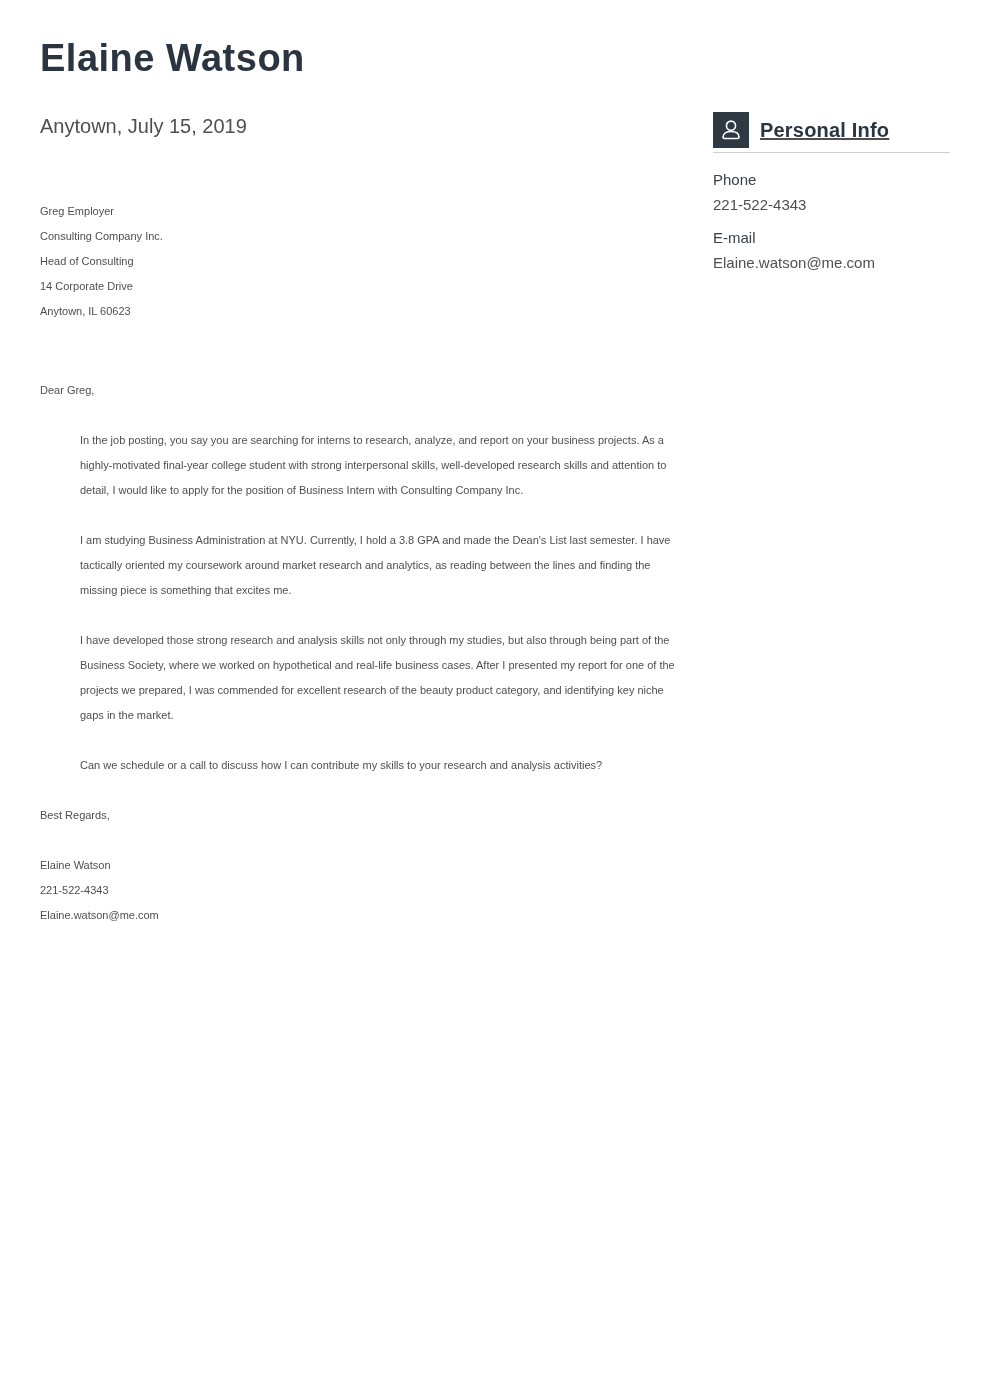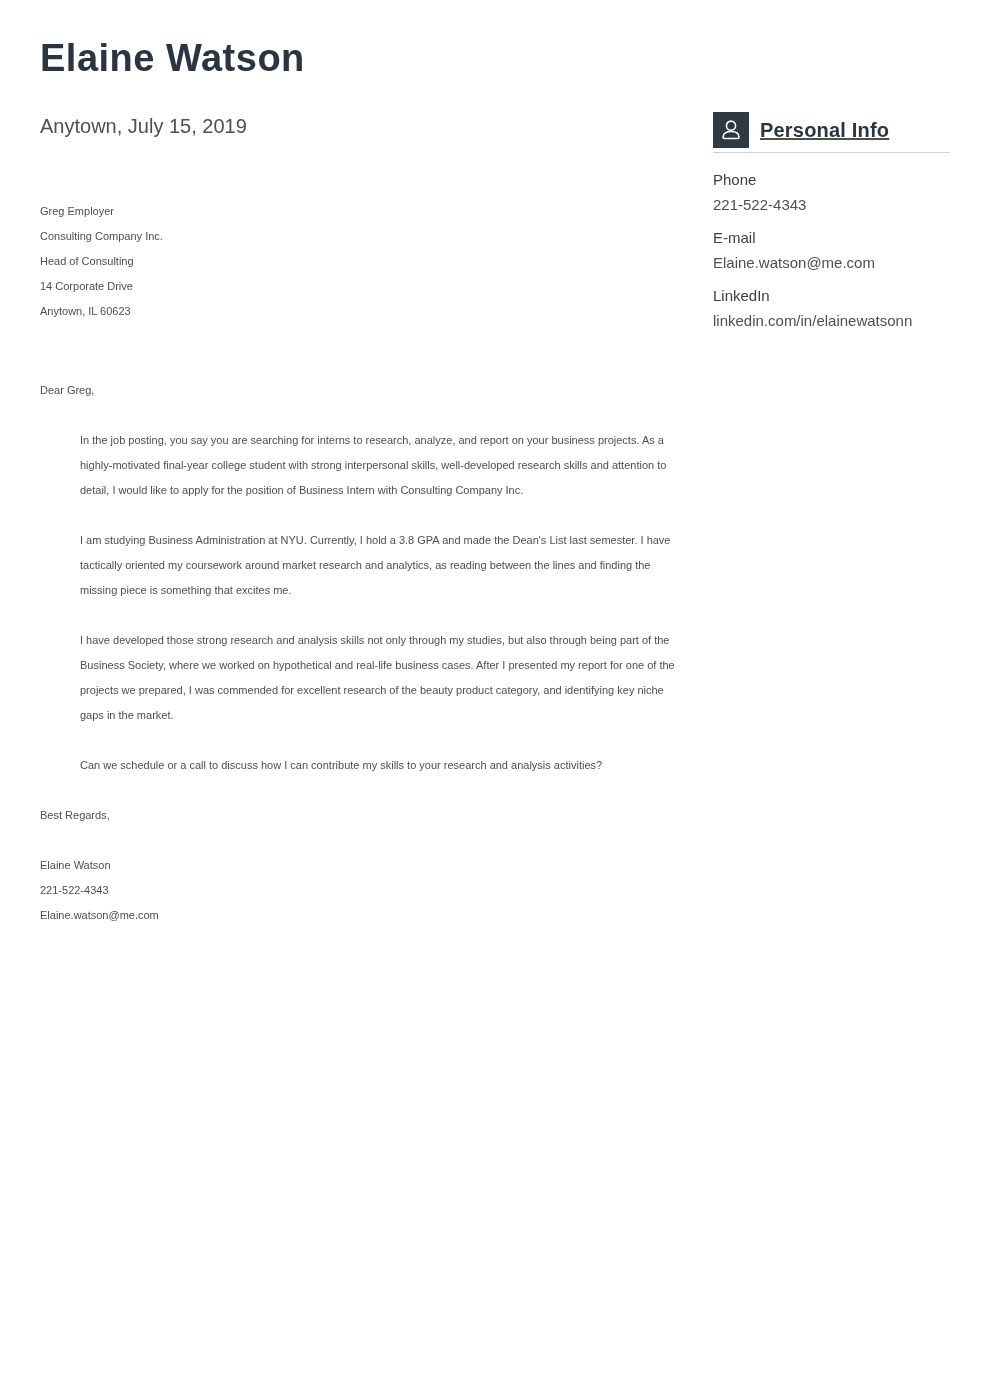--- a/index.html
+++ b/index.html
@@ -135,21 +135,17 @@
 
     <div class="contact-list">
       <div class="contact-item">
         <div class="contact-label">Phone</div>
         <div class="contact-value">221-522-4343</div>
       </div>
       <div class="contact-item">
         <div class="contact-label">E-mail</div>
         <div class="contact-value">Elaine.watson@me.com</div>
       </div>
-      <div class="contact-item">
-        <div class="contact-label">LinkedIn</div>
-        <div class="contact-value">linkedin.com/in/elainewatsonn</div>
-      </div>
     </div>
 
   </div>
 
 </div>
 
 </body></html>

